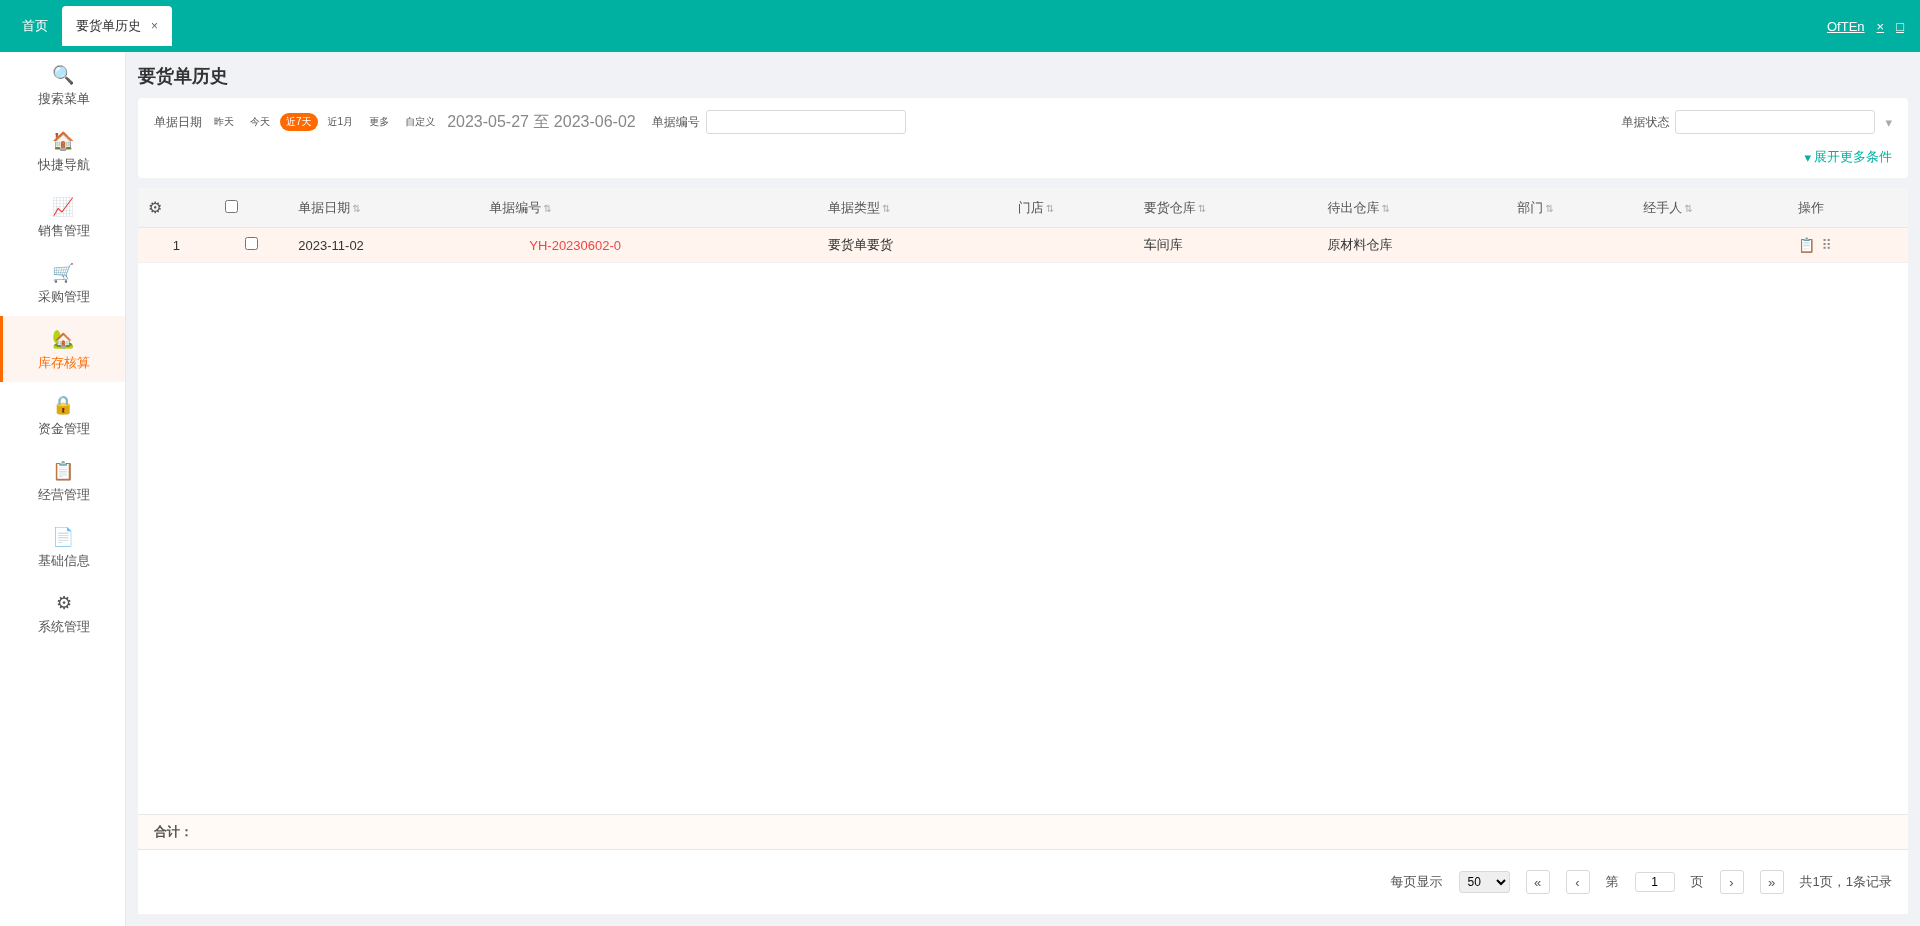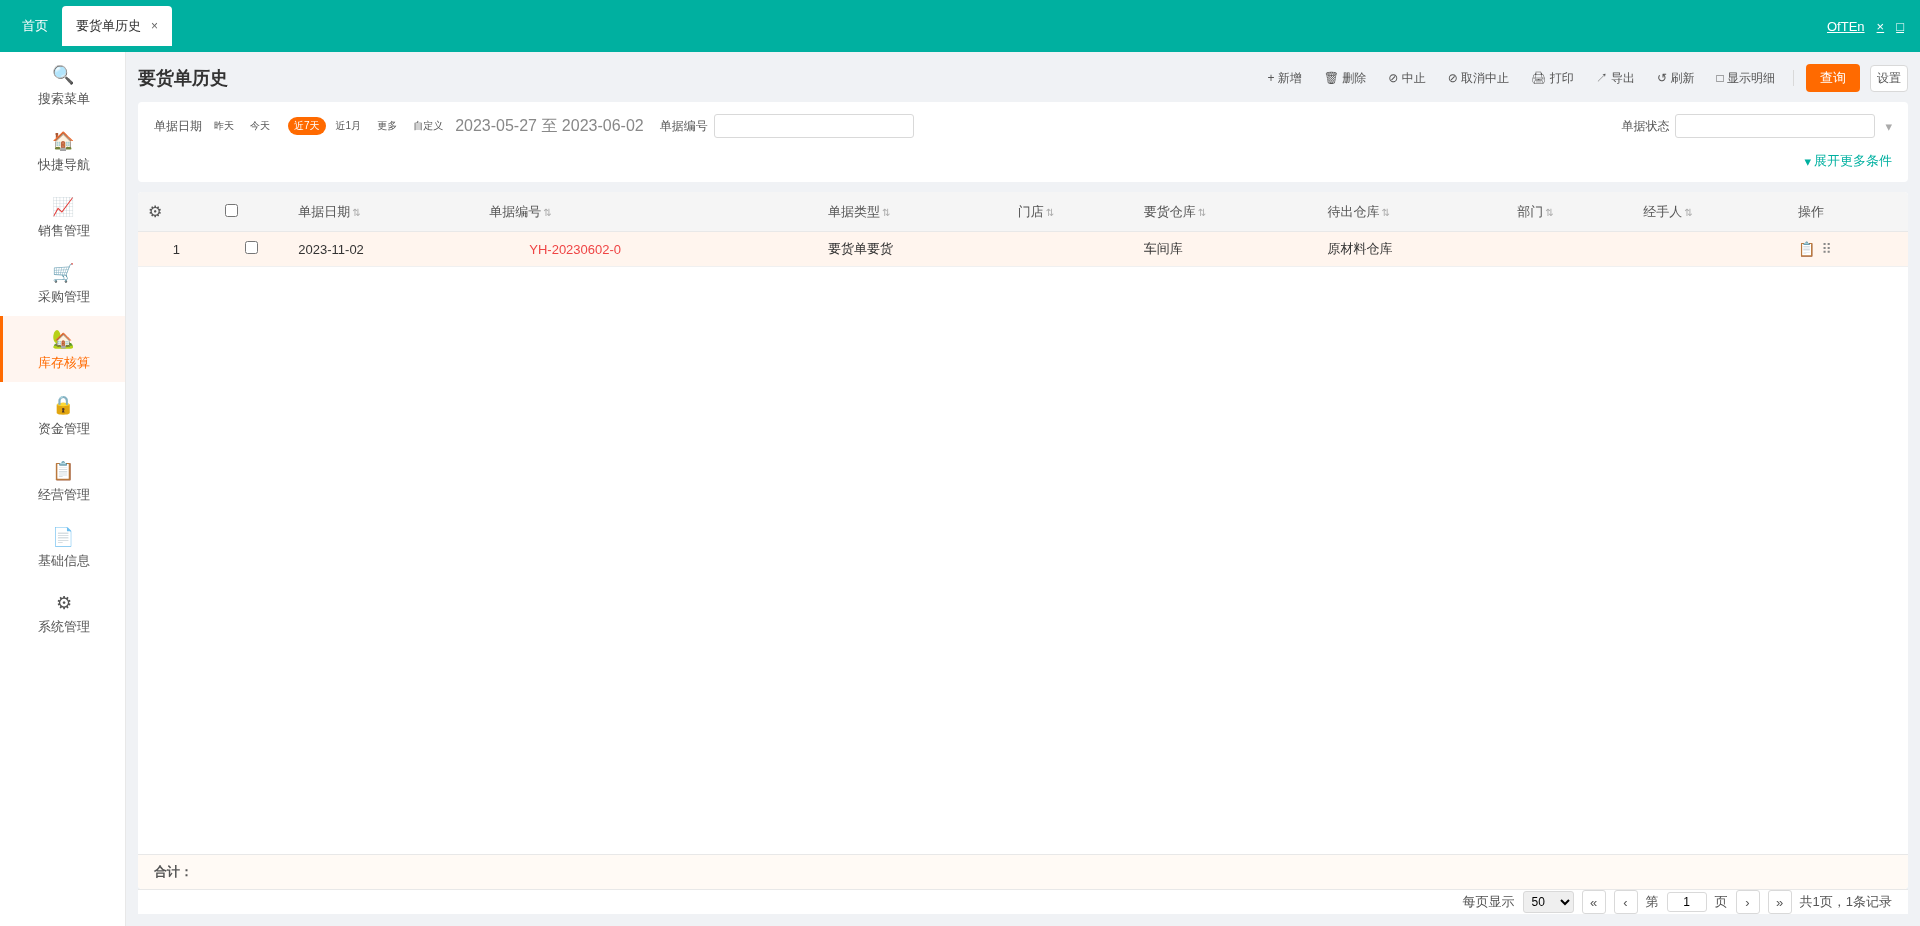--- a/index.html
+++ b/index.html
@@ -163,21 +163,20 @@
     .date-btn {
       padding: 2px 6px;
       cursor: pointer;
       color: #555;
       font-size: 10px;
       border-radius: 10px;
     }
     .date-btn.active {
       background: #ff6a00;
       color: #fff;
-      margin-left: 8px;
     }
     .date-range {
       color: #888;
       font-size: 16px;
     }
     .filter-input {
       border: 1px solid #d9d9d9;
       border-radius: 3px;
       padding: 4px 8px;
       width: 200px;
@@ -259,24 +258,24 @@
       display: flex;
       align-items: flex-start;
     }
     .total-label { font-weight: bold; }
 
     
     .pagination-bar {
       display: flex;
       align-items: center;
       justify-content: flex-end;
-      padding: 0 16px;
+      padding: 20px 16px;
       background: #fff;
       border-top: 1px solid #e8e8e8;
-      gap: 8px;
+      gap: 16px;
       font-size: 12px;
       color: #555;
       flex-shrink: 0;
     }
     .page-size-select {
       border: 1px solid #d9d9d9;
       border-radius: 3px;
       padding: 2px 4px;
       font-size: 12px;
     }
@@ -367,33 +366,20 @@
     <div class="sidebar-item">
       <span class="sidebar-icon">⚙</span>
       <span>系统管理</span>
     </div>
   </div>
 
   <div class="content-area">
 
     <div class="page-header">
       <div class="page-title">要货单历史</div>
-      <div class="toolbar">
-        <span class="toolbar-btn">+ 新增</span>
-        <span class="toolbar-btn">🗑 删除</span>
-        <span class="toolbar-btn">⊘ 中止</span>
-        <span class="toolbar-btn">⊘ 取消中止</span>
-        <span class="toolbar-btn">🖨 打印</span>
-        <span class="toolbar-btn">↗ 导出</span>
-        <span class="toolbar-btn">↺ 刷新</span>
-        <span class="toolbar-btn">□ 显示明细</span>
-        <div class="divider-v"></div>
-        <button class="toolbar-btn primary">查询</button>
-        <button class="toolbar-btn" style="border:1px solid #d9d9d9; border-radius:4px; background:#fff;">设置</button>
-      </div>
     </div>
 
     <div class="filter-panel">
       <div class="filter-row">
 
         <div class="filter-item">
           <span class="filter-label">单据日期</span>
           <div class="date-shortcuts">
             <span class="date-btn">昨天</span>
             <span class="date-btn">今天</span>

